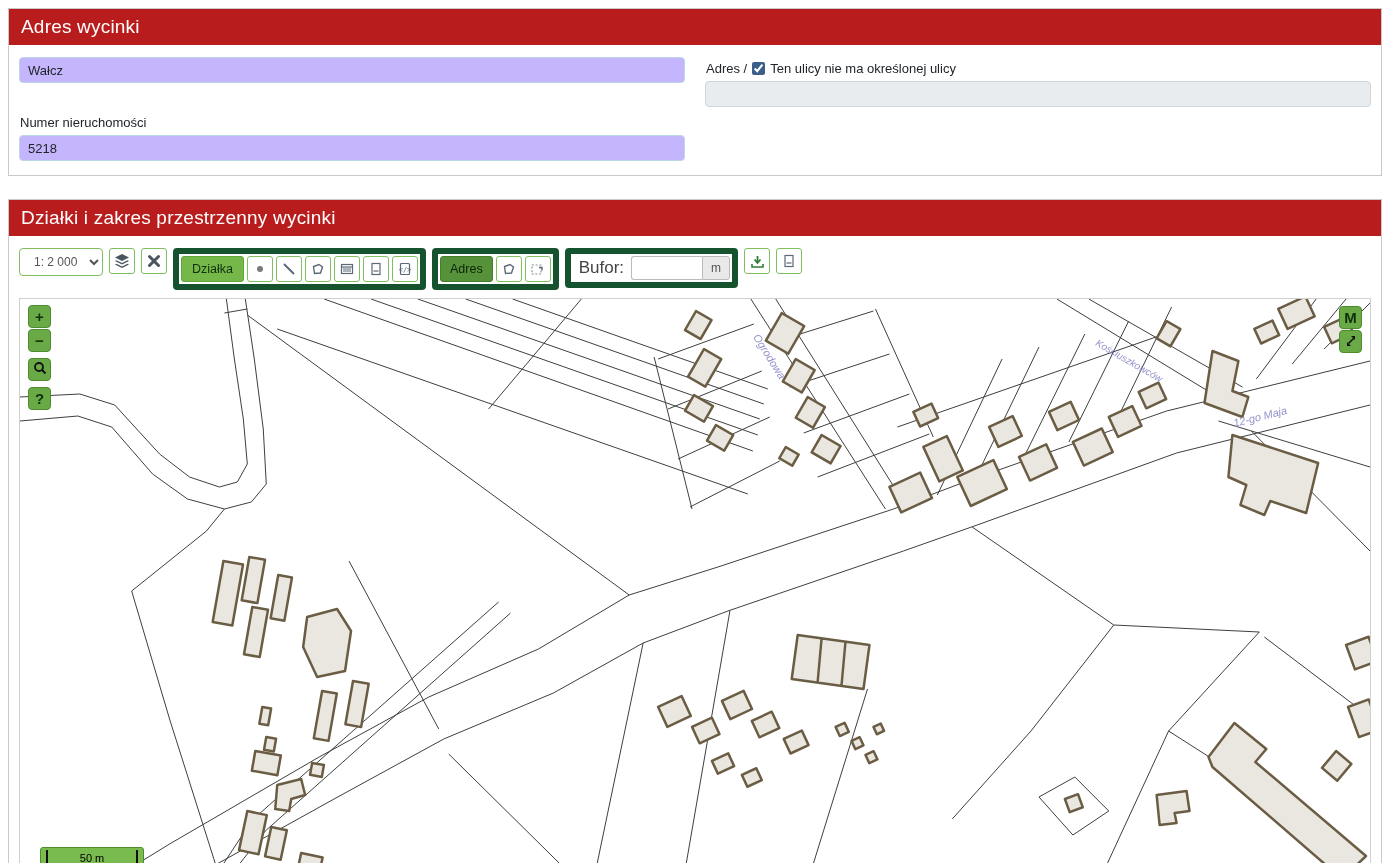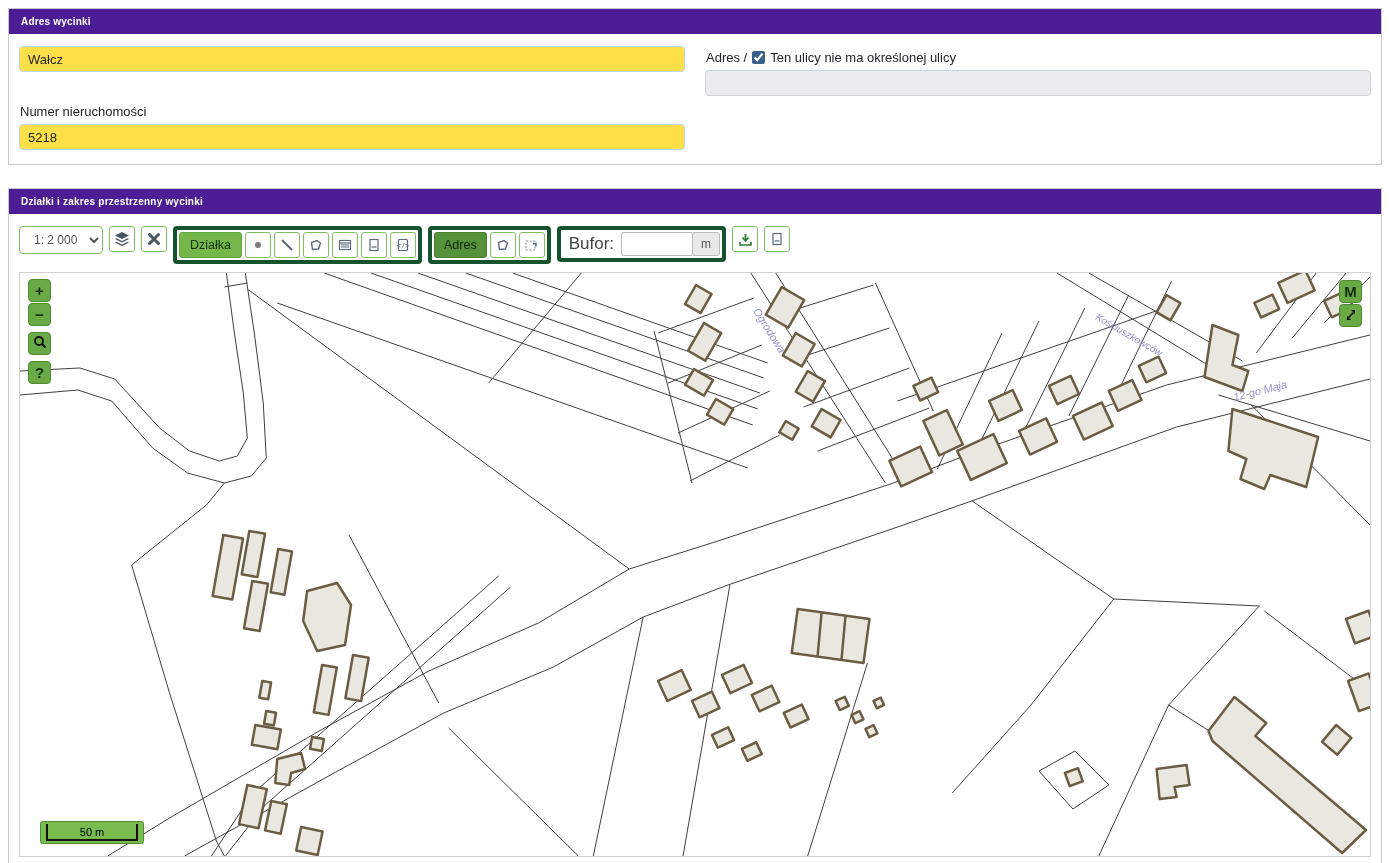--- a/index.html
+++ b/index.html
@@ -1,28 +1,28 @@
 <!DOCTYPE html>
 <html><head>
 <meta charset="utf-8">
 <style>
   html,body{margin:0;padding:0;background:#fff;font-family:"Liberation Sans",sans-serif;}
   .page{width:1390px;height:863px;box-sizing:border-box;padding:8px;background:#fff;}
   .panel{border:1px solid #c9c9c9;background:#fff;box-sizing:border-box;}
-  .panel-header{background:#4c1d95;color:#fff;font-size:10px;font-weight:700;padding:7px 12px;letter-spacing:.2px;}
+  .panel-header{background:#b91c1c;color:#fff;font-size:19px;font-weight:400;padding:7px 12px;letter-spacing:.2px;}
   .panel-body{padding:10px 10px 12px 10px;}
   
   .form-grid{display:grid;grid-template-columns:1fr 1fr;column-gap:20px;row-gap:4px;padding:2px 0 2px 0;}
   .field label{display:flex;align-items:center;gap:5px;font-size:13px;color:#212529;margin:4px 0 5px 1px;}
-  .field input[type=text]{width:100%;box-sizing:border-box;height:26px;background:#fde047;border:1px solid #bcd8e8;border-radius:4px;font-size:13px;color:#212529;padding:2px 8px;outline:none;}
+  .field input[type=text]{width:100%;box-sizing:border-box;height:26px;background:#c4b5fd;border:1px solid #bcd8e8;border-radius:4px;font-size:13px;color:#212529;padding:2px 8px;outline:none;}
   .field input[type=text].disabled{background:#e9ecef;border-color:#ced4da;}
   .field input[type=checkbox]{width:13px;height:13px;accent-color:#3b5f8a;margin:0;}
   
   .toolbar{display:flex;align-items:flex-start;gap:6px;margin:12px 0 8px 10px;}
-  .tgroup{display:flex;align-items:center;gap:3px;border:4px solid #14532d;border-radius:4px;padding:2px;background:#fff;}
+  .tgroup{display:flex;align-items:center;gap:3px;border:6px solid #14532d;border-radius:4px;padding:2px;background:#fff;}
   .tbtn{border:1px solid #7fbf5f;background:#fff;border-radius:3px;height:26px;min-width:26px;box-sizing:border-box;display:flex;align-items:center;justify-content:center;cursor:pointer;padding:0 3px;}
   .tbtn svg{display:block;}
   .tbtn.green{background:#76b74a;border-color:#5ea83c;color:#10300c;font-size:12.5px;padding:0 10px;}
   .tbtn.dgreen{background:#55923a;border-color:#477e2a;color:#0c2408;font-size:12.5px;padding:0 9px;}
   select.scale{height:28px;border:1px solid #7fbf5f;border-radius:4px;background:#fff;color:#555;font-size:12px;padding:0 4px 0 10px;width:84px;font-family:"Liberation Sans",sans-serif;}
   .bufor-label{font-size:17px;color:#444;margin:0 4px 0 6px;}
   .bufor-wrap{display:flex;align-items:center;}
   .bufor-wrap input{width:58px;height:22px;border:1px solid #bbb;border-right:none;border-radius:3px 0 0 3px;padding:0 6px;font-size:12px;outline:none;}
   .bufor-unit{height:24px;box-sizing:border-box;border:1px solid #bbb;border-radius:0 3px 3px 0;background:#e9e9e9;color:#555;font-size:12px;display:flex;align-items:center;padding:0 8px;}
   

